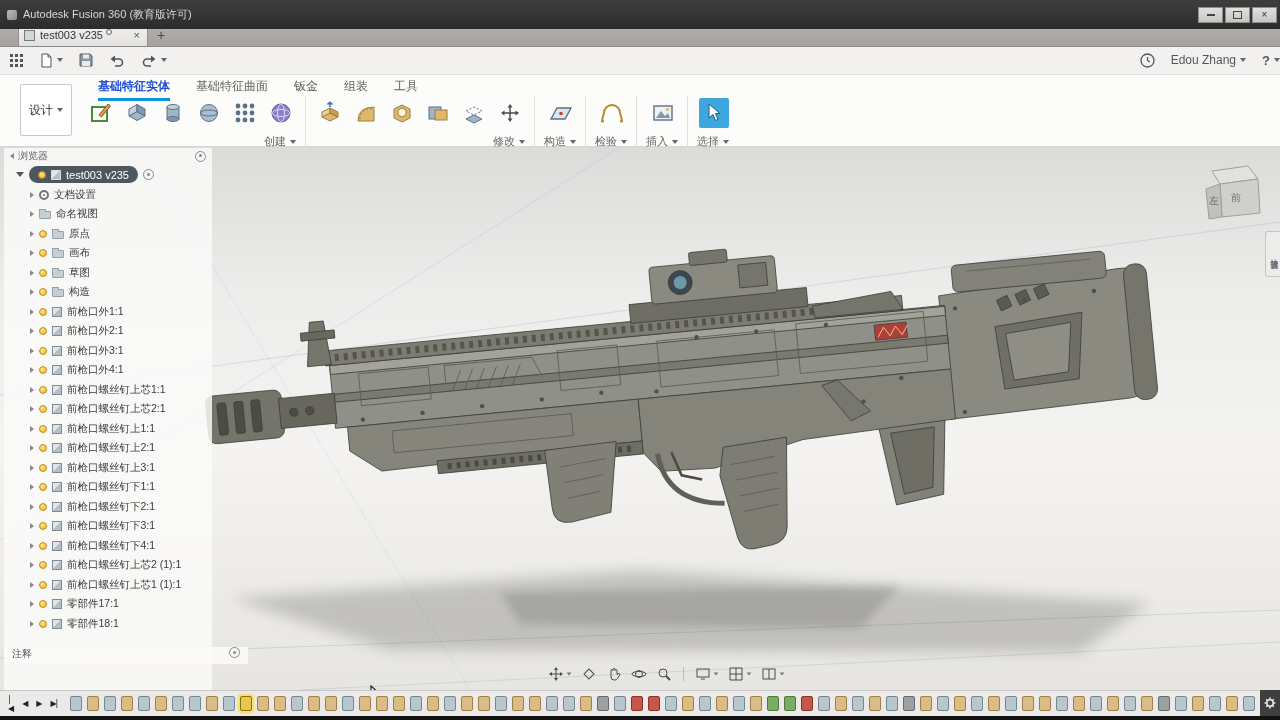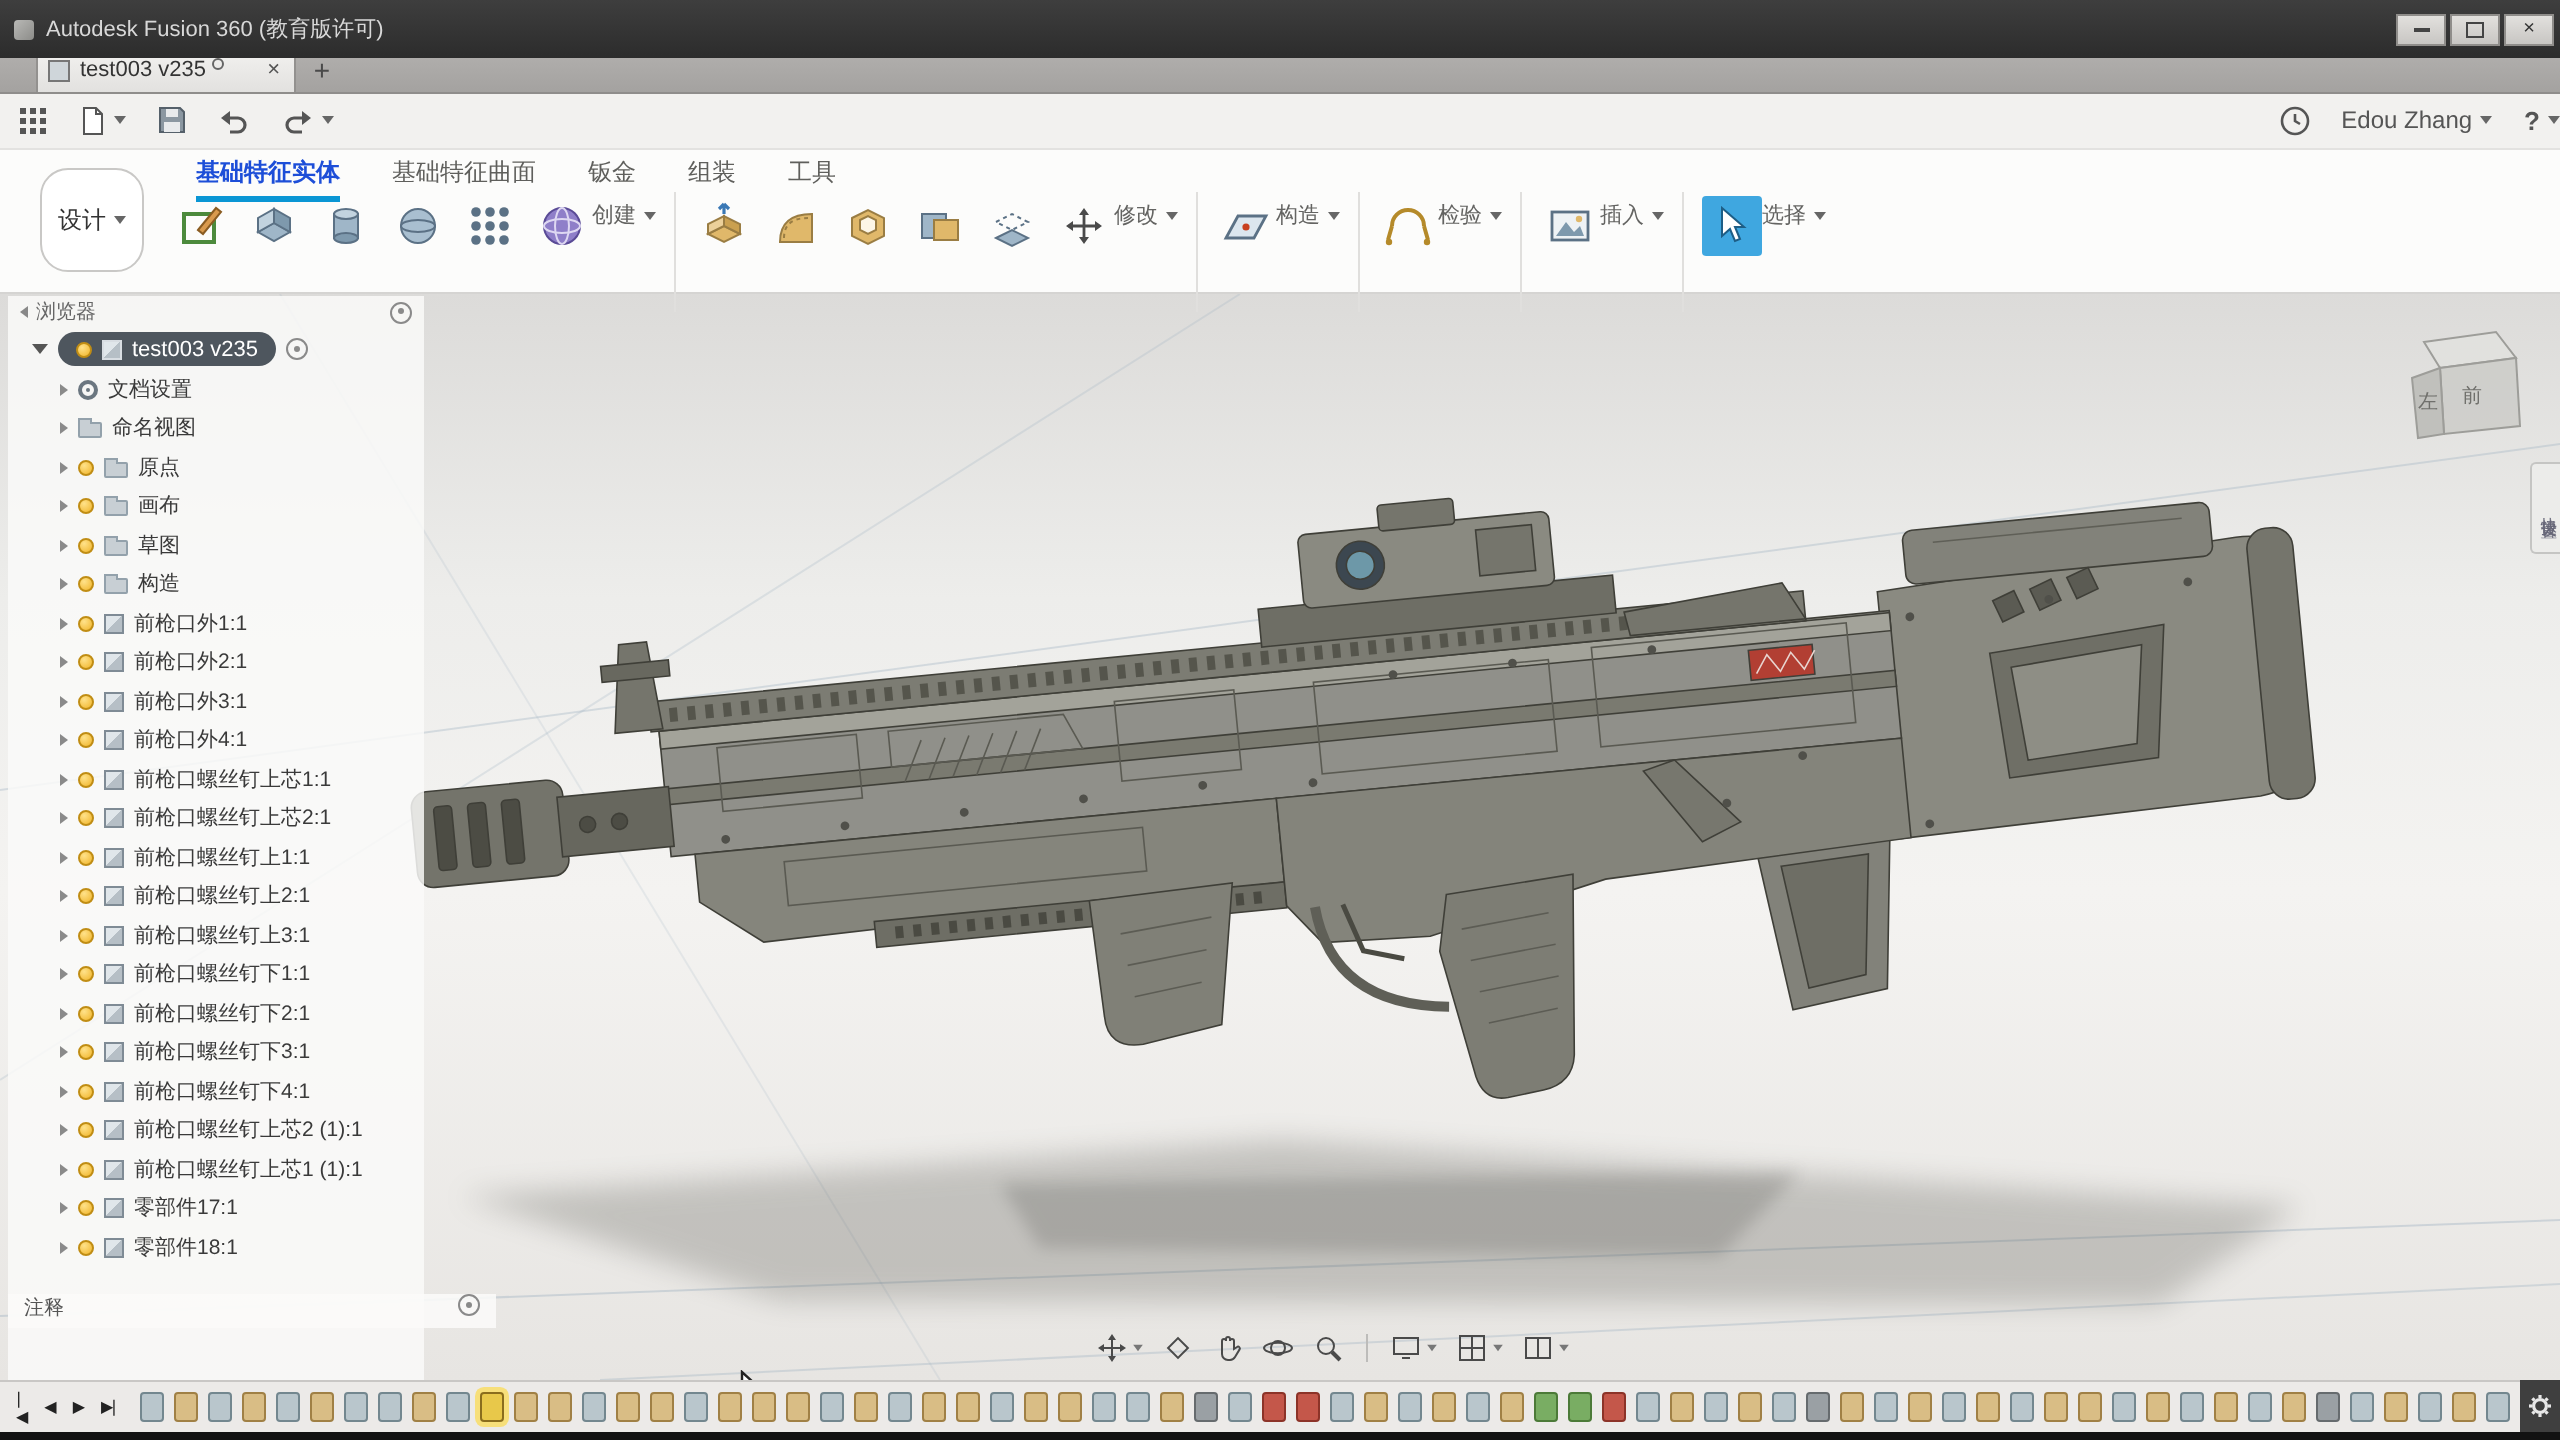--- a/index.html
+++ b/index.html
@@ -35,26 +35,26 @@
   .qbtn{display:flex;align-items:center;color:#555}
   .qb-right{margin-left:auto;display:flex;align-items:center;gap:16px;padding-right:0;font-size:12px;color:#444}
   .caret{width:0;height:0;border-left:3.5px solid transparent;border-right:3.5px solid transparent;
     border-top:4px solid #666;display:inline-block;margin-left:4px}
   #help-glyph{font-weight:bold;font-size:13px;color:#555}
 
   
   #ribbon{left:0;top:74px;width:1280px;height:73px;background:#fcfcfb;border-bottom:1px solid #d5d4d2;
     position:absolute;z-index:37;box-sizing:border-box}
   #workspace-btn{position:absolute;left:20px;top:10px;width:50px;height:50px;border:1px solid #c9c8c6;
-    background:#fff;border-radius:14px;display:flex;align-items:center;justify-content:center;font-size:12px;color:#333}
+    background:#fff;border-radius:2px;display:flex;align-items:center;justify-content:center;font-size:12px;color:#333}
   #ribbon-tabs{position:absolute;left:98px;top:4px;display:flex;gap:26px;font-size:12px}
   .rtab{color:#5f5f5c;padding-bottom:3px}
   .rtab.active{color:#1d4ed8;font-weight:bold;border-bottom:3px solid #0a96d4}
   #ribbon-groups{position:absolute;left:86px;top:22px;display:flex;align-items:flex-start}
-  .rgroup{display:flex;align-items:flex-start}
+  .rgroup{display:flex;flex-direction:column;align-items:flex-end}
   .gicons{display:flex;align-items:center;gap:6px;height:34px}
   .gicon{width:30px;height:30px;display:flex;align-items:center;justify-content:center;border-radius:2px}
   .gicon.active-tool{background:#3fa7e0}
   .glabel{font-size:11px;color:#646462;display:flex;align-items:center;margin-top:4px}
   .gsep{width:1px;background:#e0dfdd;height:60px;margin:0 9px}
 
   
   #browser{left:4px;top:148px;width:208px;height:634px;background:rgba(250,250,249,0.84);
     position:absolute;z-index:20;overflow:hidden}
   #browser-header{height:16px;display:flex;align-items:center;padding:0 6px;color:#666;font-size:10px;gap:4px}

